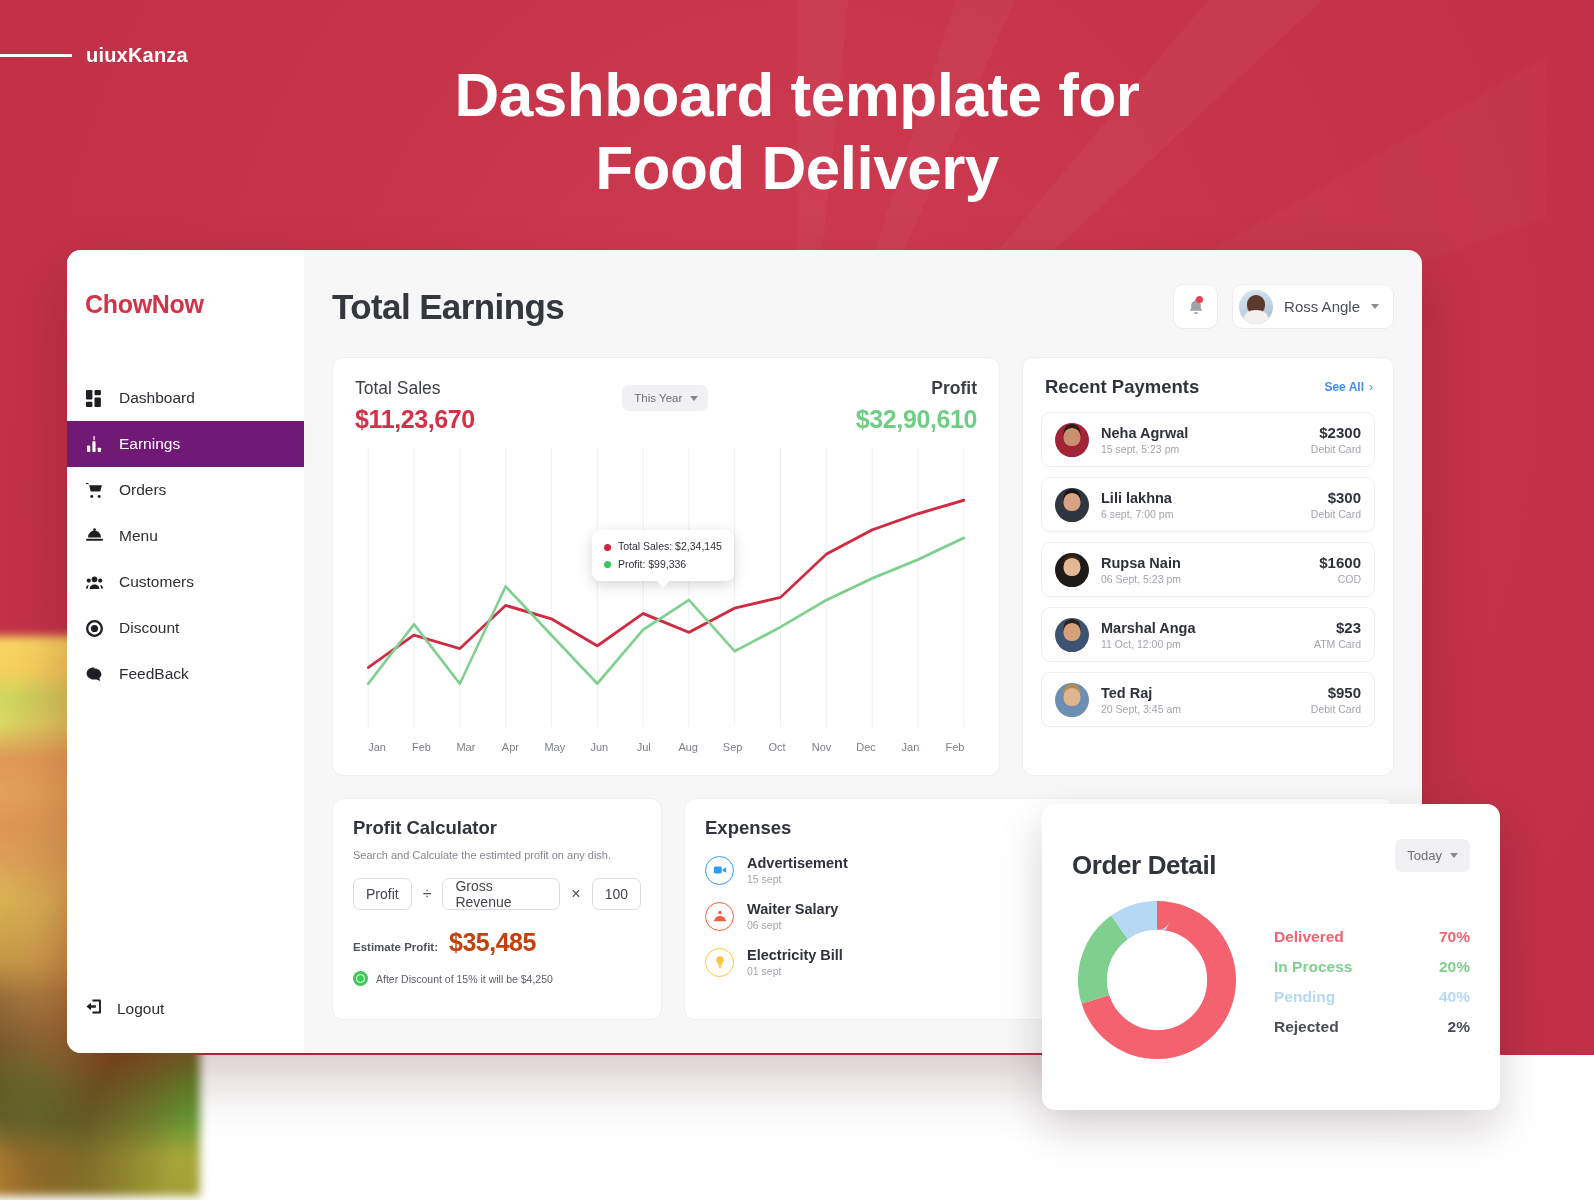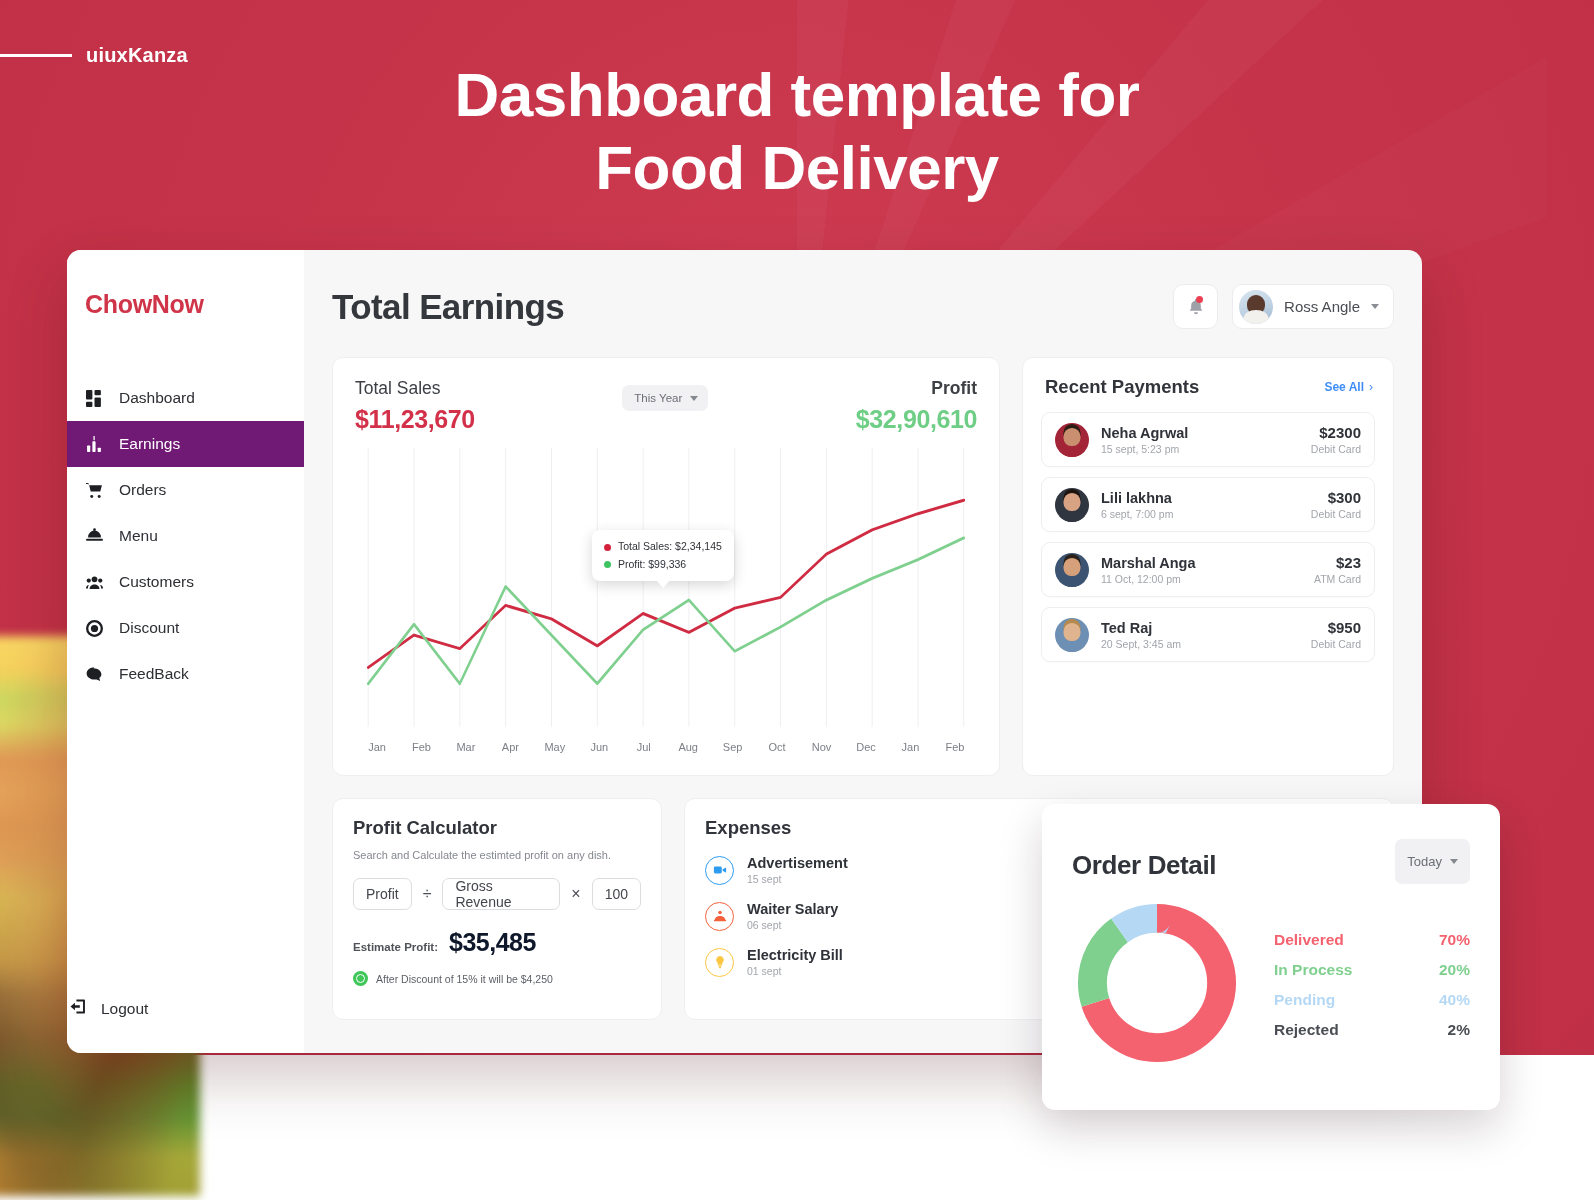--- a/index.html
+++ b/index.html
@@ -95,21 +95,21 @@
     color:#2d2f33; font-size:15.5px;
   }
   .nav-item.active { background:#701a75; color:#fff; }
   .nav-item .ico { width:19px; height:19px; display:flex; align-items:center; justify-content:center; flex:0 0 19px; }
   .nav-item .ico svg { width:17px; height:17px; display:block; }
   .nav-item .ico svg * { fill:#1d1f23; }
   .nav-item.active .ico svg * { fill:#fff; }
   .nav-spacer { flex:1; }
   .logout {
     display:flex; align-items:center; gap:15px;
-    padding:0 0 34px 2px; color:#2d2f33; font-size:15.5px; cursor:pointer;
+    padding:0 0 34px 18px; color:#2d2f33; font-size:15.5px; cursor:pointer;
   }
   .logout .ico svg { width:17px; height:17px; }
   .logout .ico svg * { fill:#1d1f23; }
 
   
   .main { flex:1; padding:34px 28px 0 28px; position:relative; }
   .topbar { display:flex; align-items:center; justify-content:space-between; }
   .page-title { font-size:35px; font-weight:bold; color:#34373c; letter-spacing:-.6px; }
   .topright { display:flex; align-items:center; gap:14px; }
   .bell-btn {
@@ -197,21 +197,21 @@
   
   .row2 { display:flex; gap:22px; margin-top:22px; }
   .calc-card { flex:0 0 330px; height:222px; padding:18px 20px; }
   .calc-card .t { font-size:18.5px; font-weight:bold; color:#31343a; }
   .calc-card .sub { font-size:11px; color:#85888f; margin-top:10px; }
   .calc-row { display:flex; align-items:center; gap:11px; margin-top:17px; }
   .inp { border:1px solid #dcdde1; border-radius:7px; height:32px; display:flex; align-items:center; justify-content:center; padding:0 12px; font-size:14px; color:#43464c; cursor:text; }
   .op { font-size:16px; color:#4b4e54; }
   .est { display:flex; align-items:baseline; gap:11px; margin-top:18px; }
   .est .l { font-size:11.5px; color:#4f5258; font-weight:bold; }
-  .est .v { font-size:25px; font-weight:bold; color:#0f172a; letter-spacing:-.5px; }
+  .est .v { font-size:25px; font-weight:bold; color:#c2410c; letter-spacing:-.5px; }
   .disc { display:flex; align-items:center; gap:8px; margin-top:14px; font-size:10.5px; color:#5c5f66; }
   .disc-ico { width:15px; height:15px; border-radius:50%; background:#3fc75a; flex:0 0 15px; position:relative; }
   .disc-ico::after { content:""; position:absolute; inset:3px; border-radius:50%; border:1.6px solid #fff; }
 
   .exp-card { flex:1; height:222px; padding:18px 20px; }
   .exp-head { display:flex; align-items:center; justify-content:space-between; }
   .exp-head .t { font-size:18.5px; font-weight:bold; color:#31343a; }
   .exp-list { margin-top:16px; display:flex; flex-direction:column; gap:16px; }
   .exp-item { display:flex; align-items:center; gap:13px; }
   .exp-ico { width:29px; height:29px; border-radius:50%; flex:0 0 29px; border:1.6px solid; display:flex; align-items:center; justify-content:center; }
@@ -476,20 +476,34 @@
       <span class="pay-mid">
         <div class="n">Lili lakhna</div>
         <div class="d">6 sept, 7:00 pm</div>
       </span>
       <span class="pay-right">
         <div class="a">$300</div>
         <div class="m">Debit Card</div>
       </span>
     </div>
     <div class="pay-item">
+      <span class="pay-av" style="background:#1d1a17">
+        <span class="body" style="background:#1d1a17"></span>
+        <span class="head" style="background:#e2b896;box-shadow:0 -4px 0 0 #3a2416"></span>
+      </span>
+      <span class="pay-mid">
+        <div class="n">Rupsa Nain</div>
+        <div class="d">06 Sept, 5:23 pm</div>
+      </span>
+      <span class="pay-right">
+        <div class="a">$1600</div>
+        <div class="m">COD</div>
+      </span>
+    </div>
+    <div class="pay-item">
       <span class="pay-av" style="background:#3c5472">
         <span class="body" style="background:#3c5472"></span>
         <span class="head" style="background:#d6a07a;box-shadow:0 -4px 0 0 #2a211b"></span>
       </span>
       <span class="pay-mid">
         <div class="n">Marshal Anga</div>
         <div class="d">11 Oct, 12:00 pm</div>
       </span>
       <span class="pay-right">
         <div class="a">$23</div>
@@ -589,21 +603,21 @@
           </div>
       </div>
     </div>
 
   </div>
 </div>
 
 <div class="order-card">
   <div class="order-head">
     <div class="t">Order Detail</div>
-    <div class="pill" style="padding:15px 12px;font-size:13px;text-align:right;">
+    <div class="pill" style="padding:9px 12px;font-size:13px;text-align:right;">
       <span>Today</span>
       <span class="caret"></span>
     </div>
   </div>
   <div class="order-body">
     <div class="donut">
       <svg id="donut-svg" viewBox="0 0 100 100">
           <circle cx="50" cy="50" r="38" fill="none" stroke="#f4616f" stroke-width="17" stroke-dasharray="167.13272917097697 71.62831250184729" stroke-dashoffset="0"></circle>
           <circle cx="50" cy="50" r="38" fill="none" stroke="#7fd08f" stroke-width="17" stroke-dasharray="47.752208334564855 191.00883333825942" stroke-dashoffset="-167.13272917097697"></circle>
           <circle cx="50" cy="50" r="38" fill="none" stroke="#b5d8f5" stroke-width="17" stroke-dasharray="23.876104167282428 214.88493750554184" stroke-dashoffset="-214.8849375055418"></circle>

